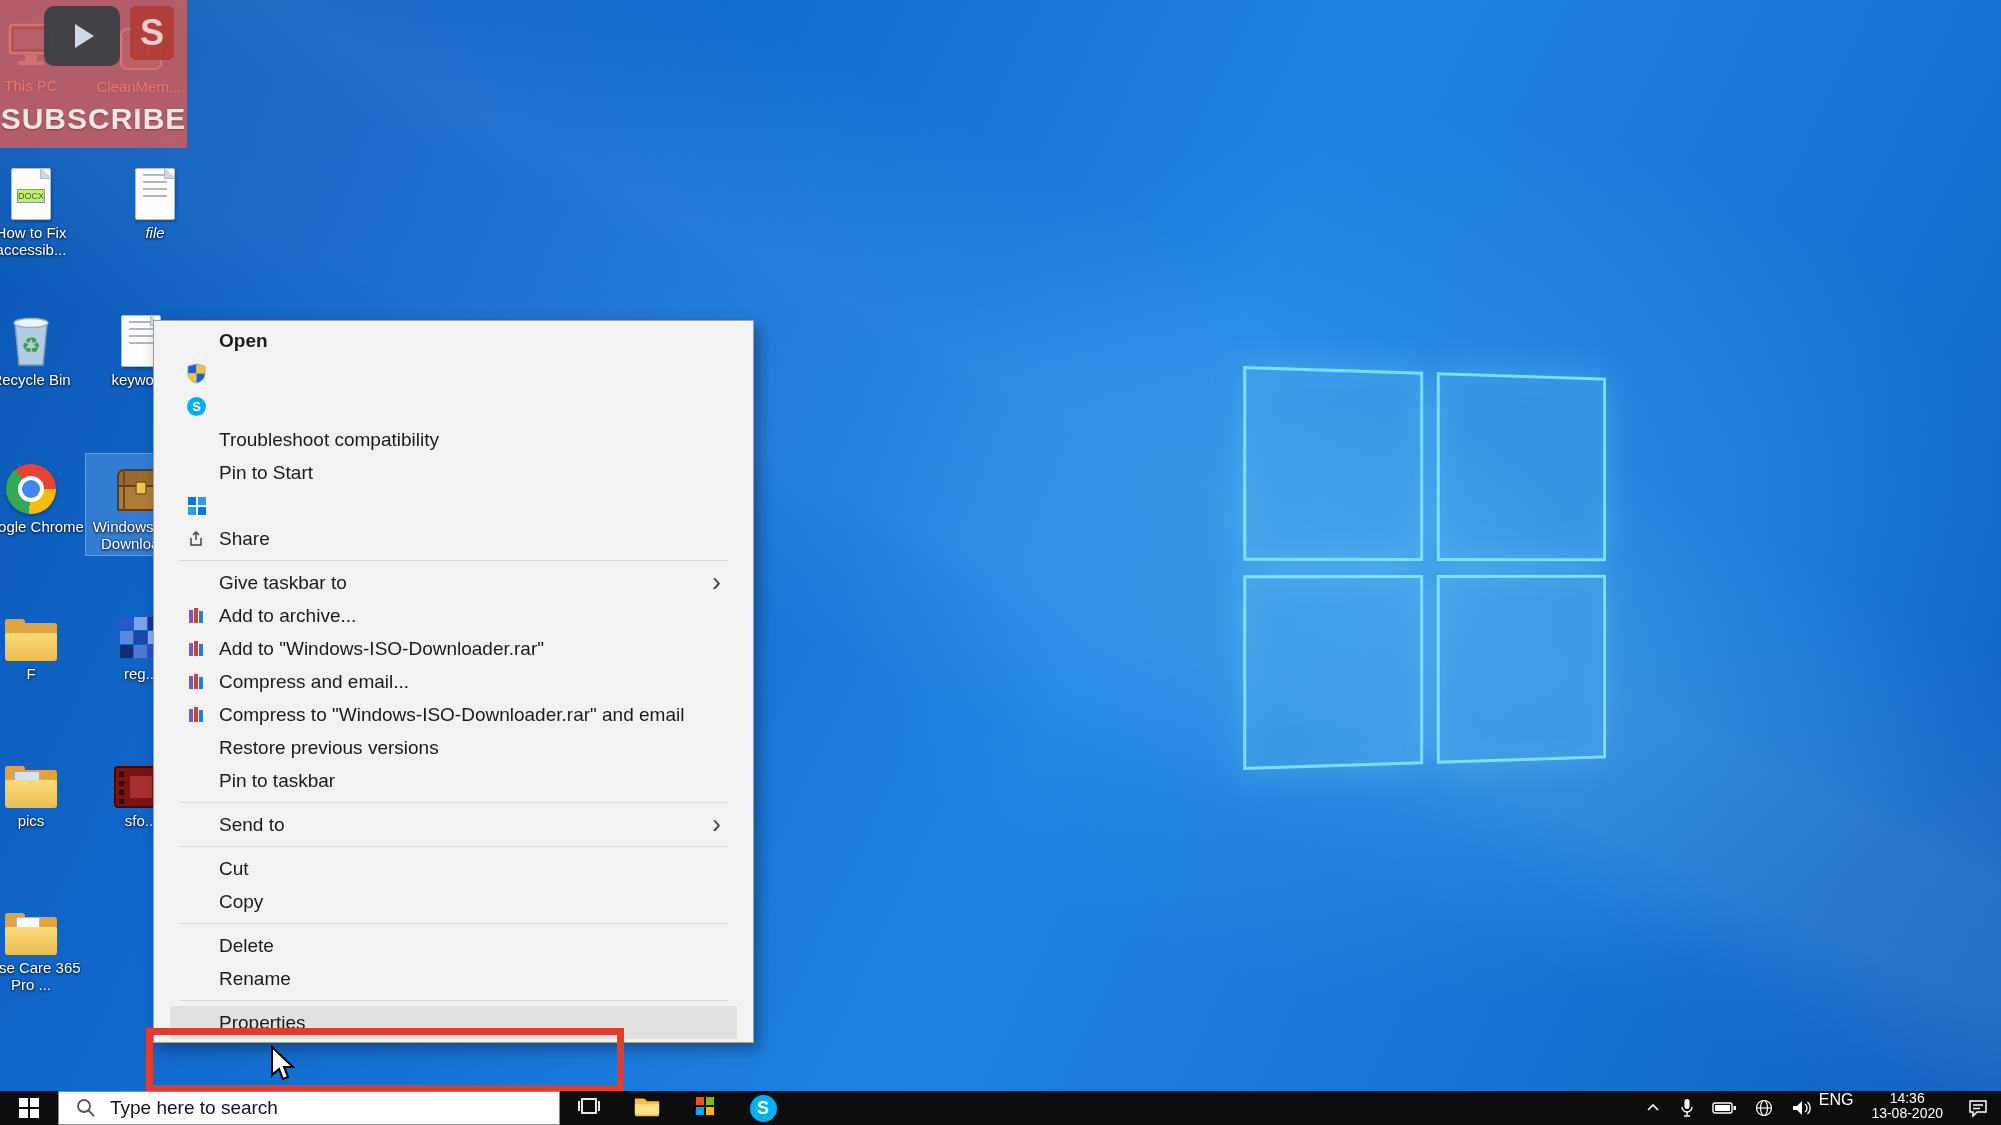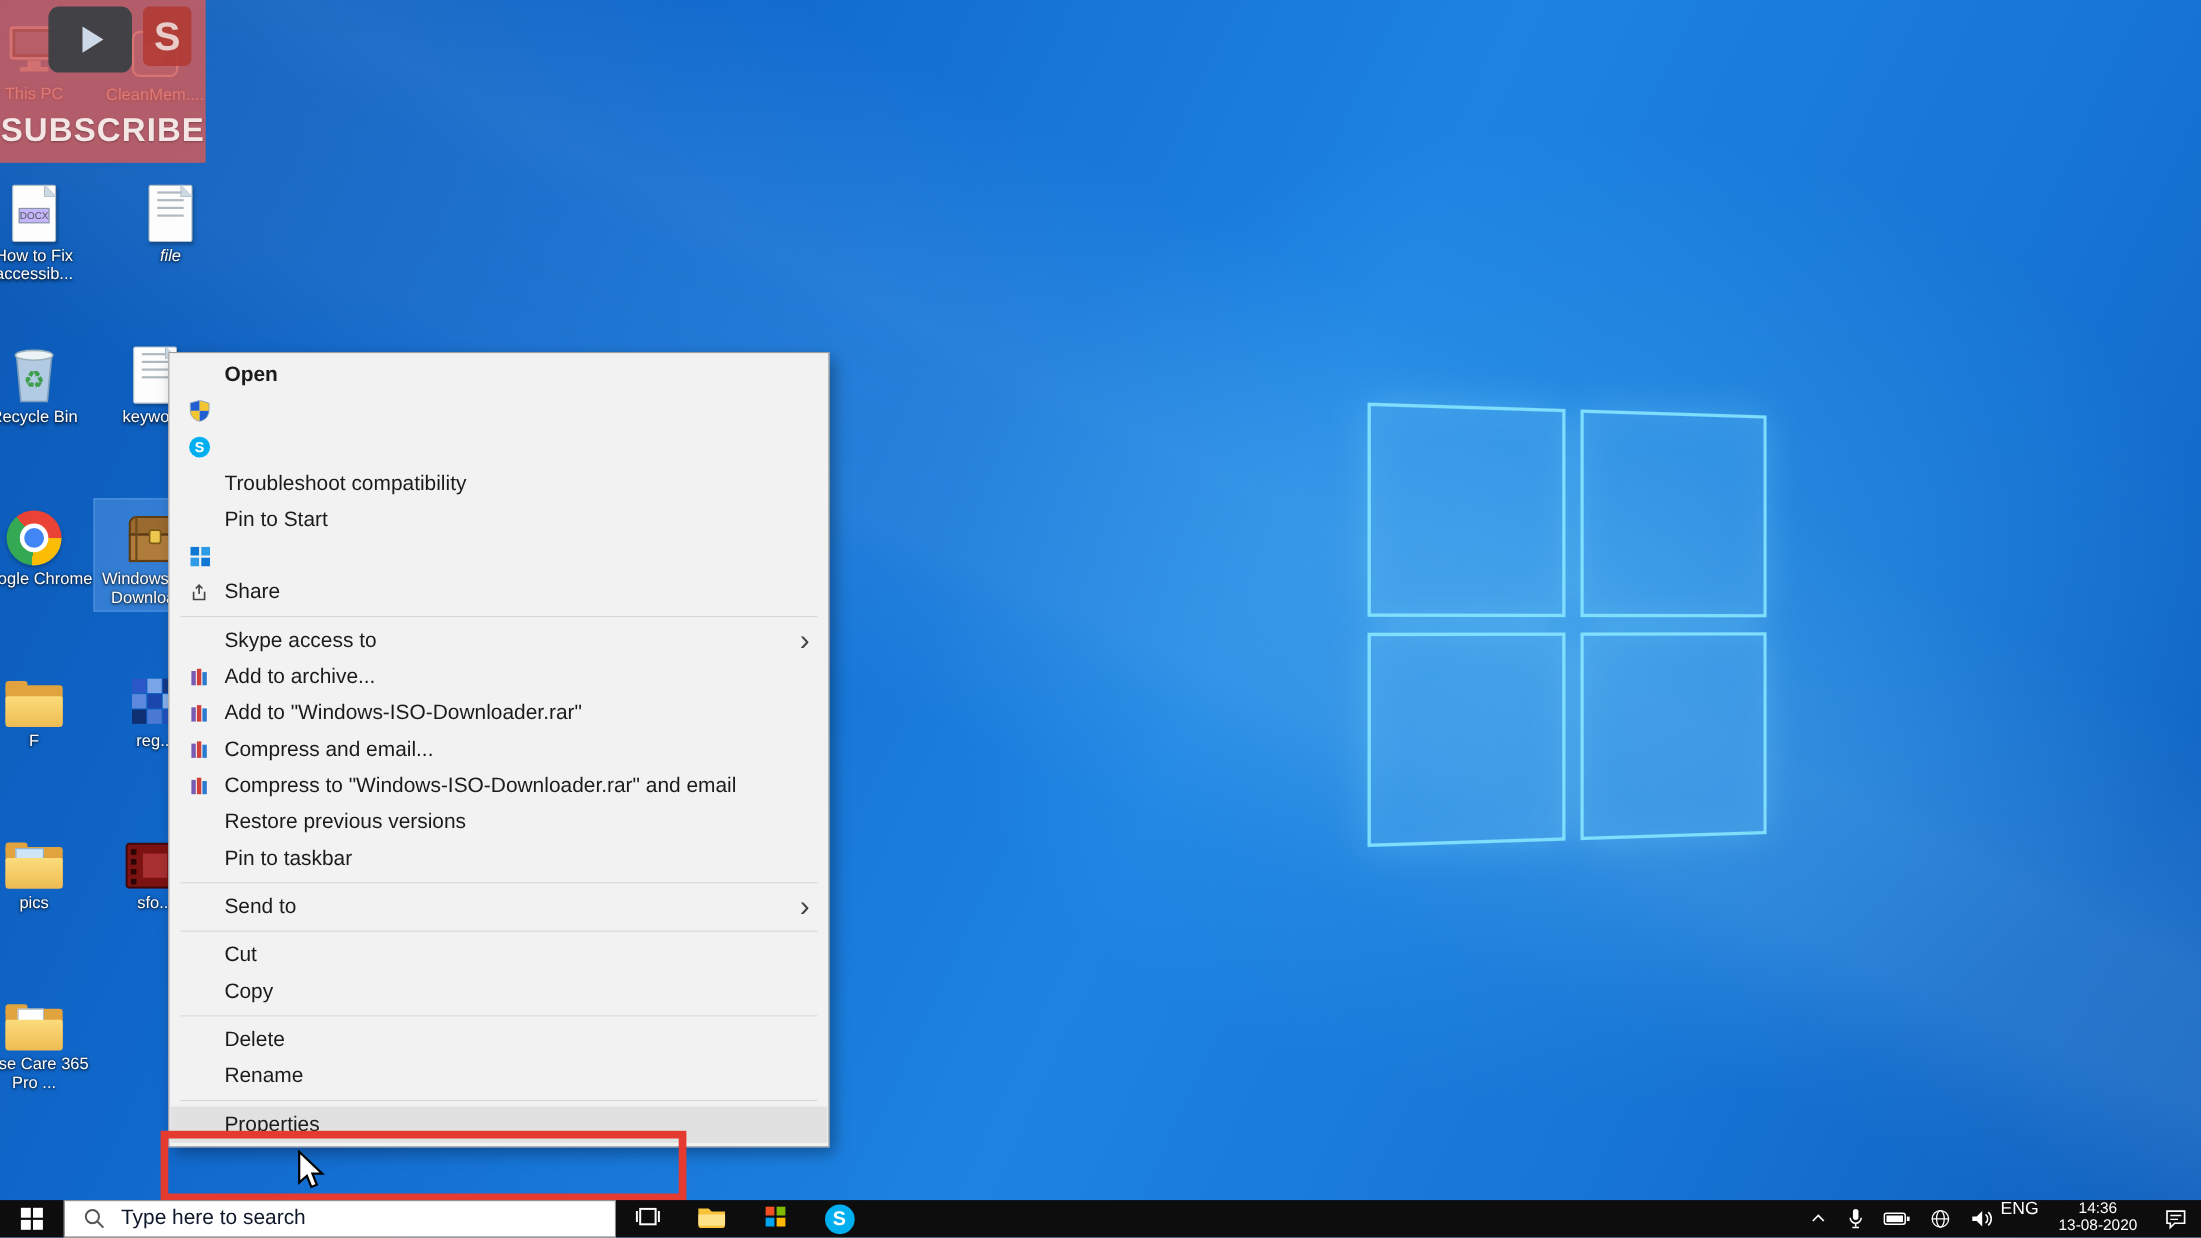--- a/index.html
+++ b/index.html
@@ -33,21 +33,21 @@
   .di-art { height:58px; display:flex; align-items:flex-end; justify-content:center; }
   .di-label { font-size:15px; line-height:17px; color:#fff; text-align:center; max-width:108px;
     text-shadow:0 1px 3px rgba(0,0,0,0.85), 0 0 2px rgba(0,0,0,0.6); word-wrap:break-word; }
 
   .page { position:relative; width:40px; height:52px; background:#fdfdfd; border:1px solid #aebec8;
     border-radius:2px; box-shadow:1px 2px 3px rgba(0,0,0,0.25); }
   .fold { position:absolute; right:-1px; top:-1px; width:11px; height:11px;
     background:linear-gradient(225deg, transparent 50%, #ccd8e0 50%);
     border-left:1px solid #aebec8; border-bottom:1px solid #aebec8; }
   .docx-tag { position:absolute; left:5px; right:5px; top:20px; border:1px solid #8896a0; color:#555;
-    font-size:9px; font-weight:normal; font-style:normal; text-align:left; line-height:12px; background:#c4b5fd; }
+    font-size:9px; font-weight:normal; font-style:normal; text-align:left; line-height:12px; background:#bef264; }
   .tl { display:block; height:2px; background:#aeb9c2; margin:5px 7px 0 7px; }
   .tl:first-child { margin-top:9px; }
 
   .chrome { position:relative; width:50px; height:50px; border-radius:50%;
     background:conic-gradient(from -40deg, #ea4335 0deg 130deg, #fbbc05 130deg 225deg, #34a853 225deg 360deg);
     box-shadow:0 2px 4px rgba(0,0,0,0.3); }
   .chrome-mid { position:absolute; left:12px; top:12px; width:26px; height:26px; background:#fff; border-radius:50%; }
   .chrome-core { position:absolute; left:16px; top:16px; width:18px; height:18px; background:#4285f4; border-radius:50%; }
 
   .folder { position:relative; width:52px; height:42px; }
@@ -67,21 +67,21 @@
   .play-tri { width:0; height:0; border-left:19px solid #cfe3f0;
     border-top:12px solid transparent; border-bottom:12px solid transparent; margin-left:5px; }
   .s-badge { position:absolute; right:13px; top:6px; width:44px; height:54px; background:#b23b35;
     color:#ecd8d5; font-weight:bold; font-size:36px; border-radius:6px; opacity:0.9;
     display:flex; align-items:center; justify-content:center; }
   .subscribe-text { position:absolute; left:0; right:0; bottom:12px; text-align:center; font-size:30px;
     color:#f3e6e4; letter-spacing:1px; font-weight:bold; text-shadow:0 1px 2px rgba(0,0,0,0.3); }
 
   
   .context-menu { position:absolute; left:153px; top:320px; width:601px; background:#f2f2f2;
-    border:1px solid #9e9e9e; box-shadow:5px 6px 14px rgba(0,0,0,0.35); padding:3px 1px; z-index:50; }
+    border:1px solid #9e9e9e; box-shadow:5px 6px 14px rgba(0,0,0,0.35); padding:3px 16px; z-index:50; }
   .menu-item { height:33px; display:flex; align-items:center; padding:0 10px 0 13px;
     font-size:19px; color:#1b1b1b; }
   .menu-item.bold { font-weight:bold; }
   .menu-item.highlighted { background:#e1e1e1; }
   .mi-icon { width:27px; min-width:27px; margin-right:9px; display:flex; justify-content:center; align-items:center; }
   .mi-label { flex:1; white-space:nowrap; overflow:hidden; }
   .mi-chevron { color:#444; font-size:27px; line-height:1; margin-right:6px; }
   .menu-sep { height:1px; background:#d8d8d8; margin:5px 9px; }
 
   .skype-dot { width:19px; height:19px; border-radius:50%; background:#00aff0; color:#fff;
@@ -332,21 +332,21 @@
             <path d="M3 8 V15 H13 V8"></path>
             <path d="M8 10 V2"></path>
             <path d="M5 5 L8 2 L11 5"></path>
           </svg>
         </div>
         <div class="mi-label">Share</div>
       </div>
       <div class="menu-sep"></div>
       <div class="menu-item">
         <div class="mi-icon"></div>
-        <div class="mi-label">Skype access to</div>
+        <div class="mi-label">Give taskbar to</div>
         <div class="mi-chevron">›</div>
       </div>
       <div class="menu-item">
         <div class="mi-icon">
           <svg width="18" height="17">
             <rect x="1" y="3" width="4" height="13" fill="#7a5ab0"></rect>
             <rect x="6" y="1" width="4" height="15" fill="#d04038"></rect>
             <rect x="11" y="4" width="4" height="12" fill="#2a7ad0"></rect>
           </svg>
         </div>

